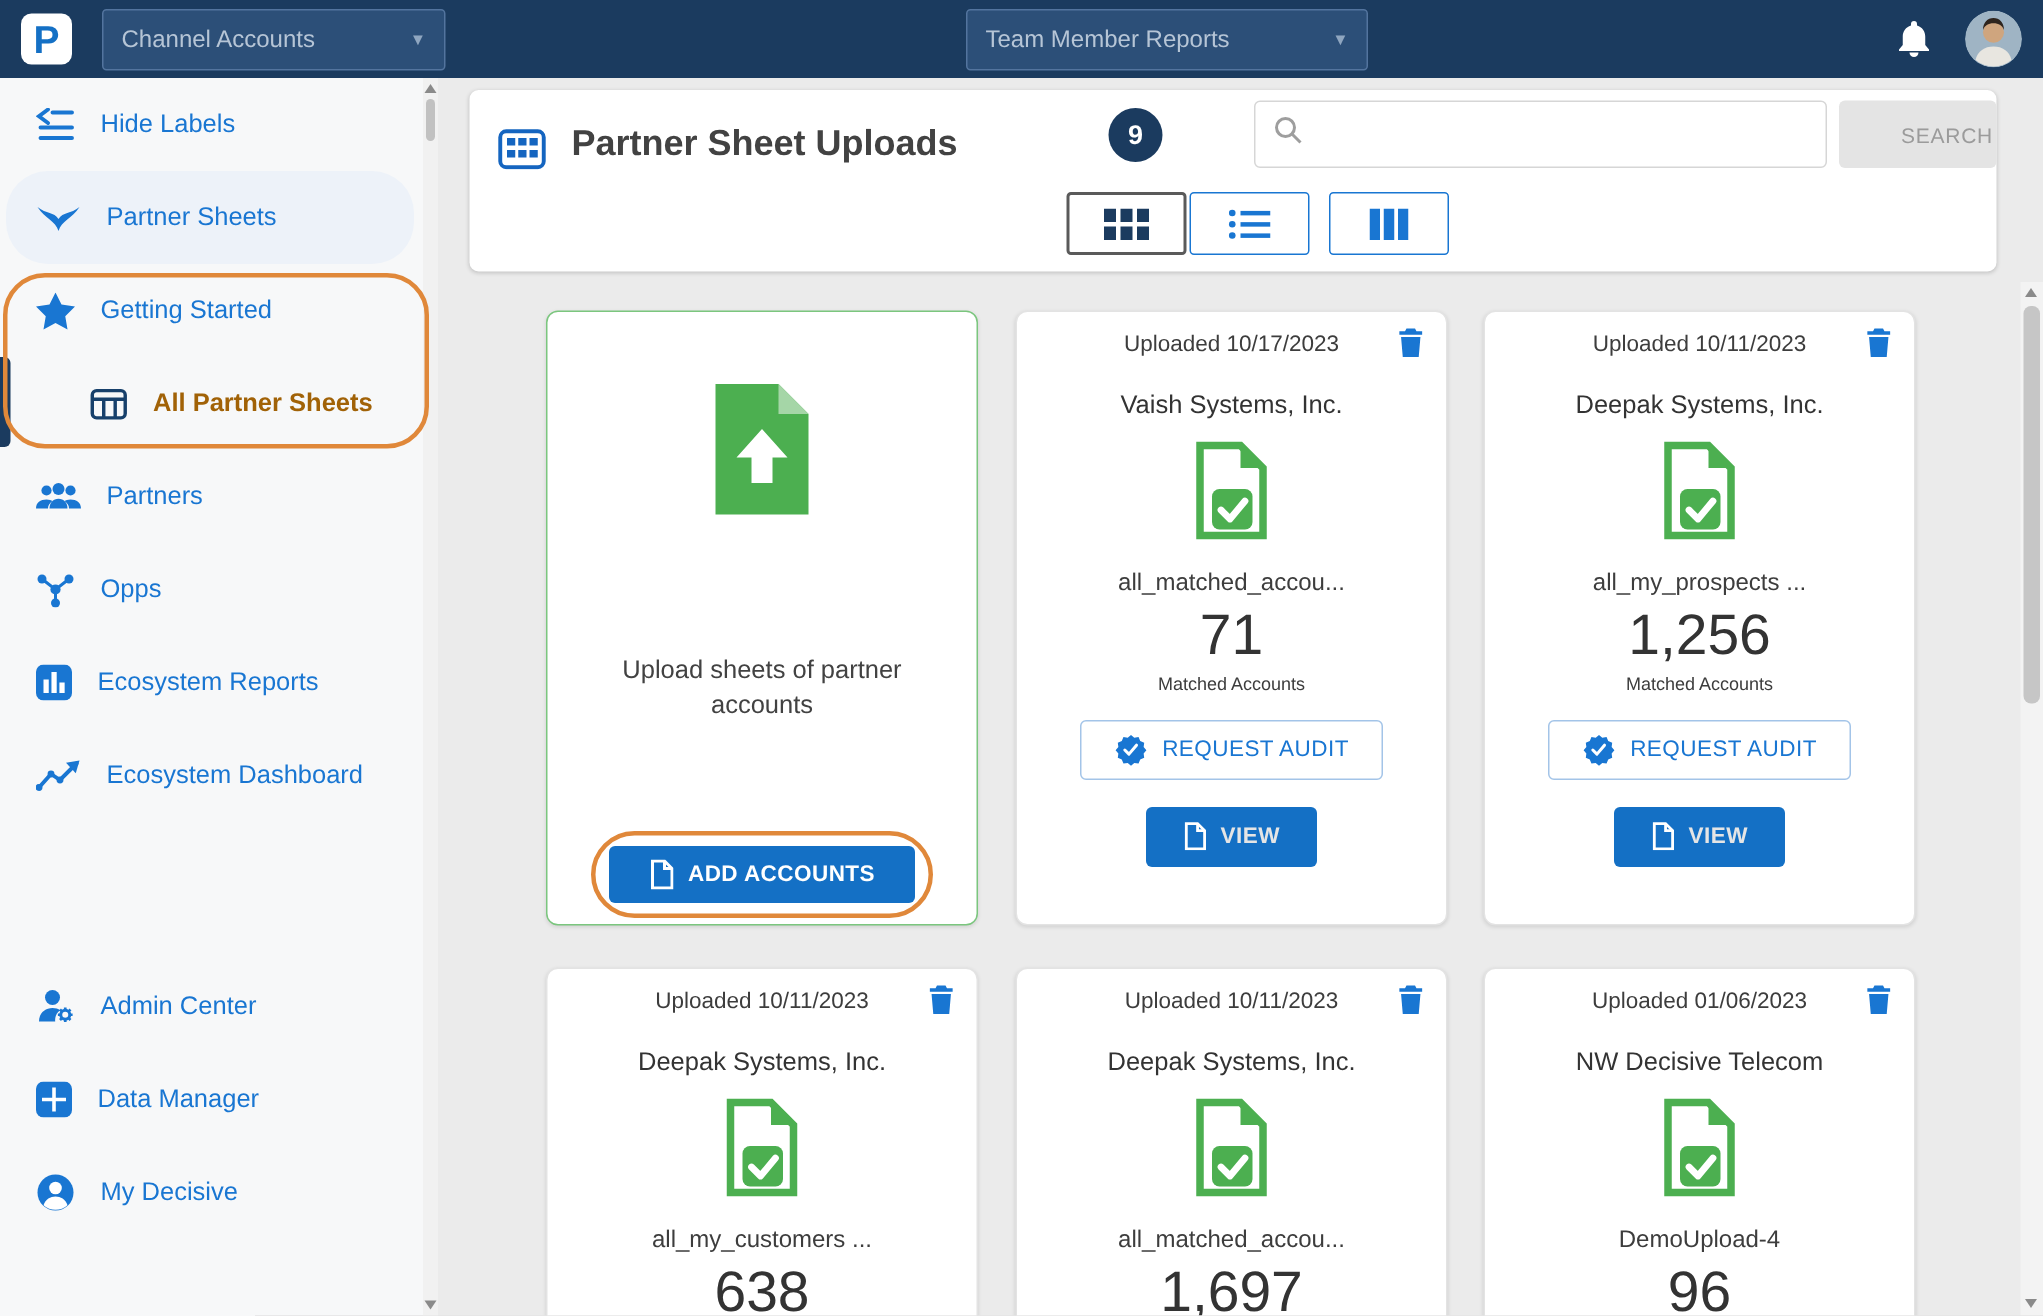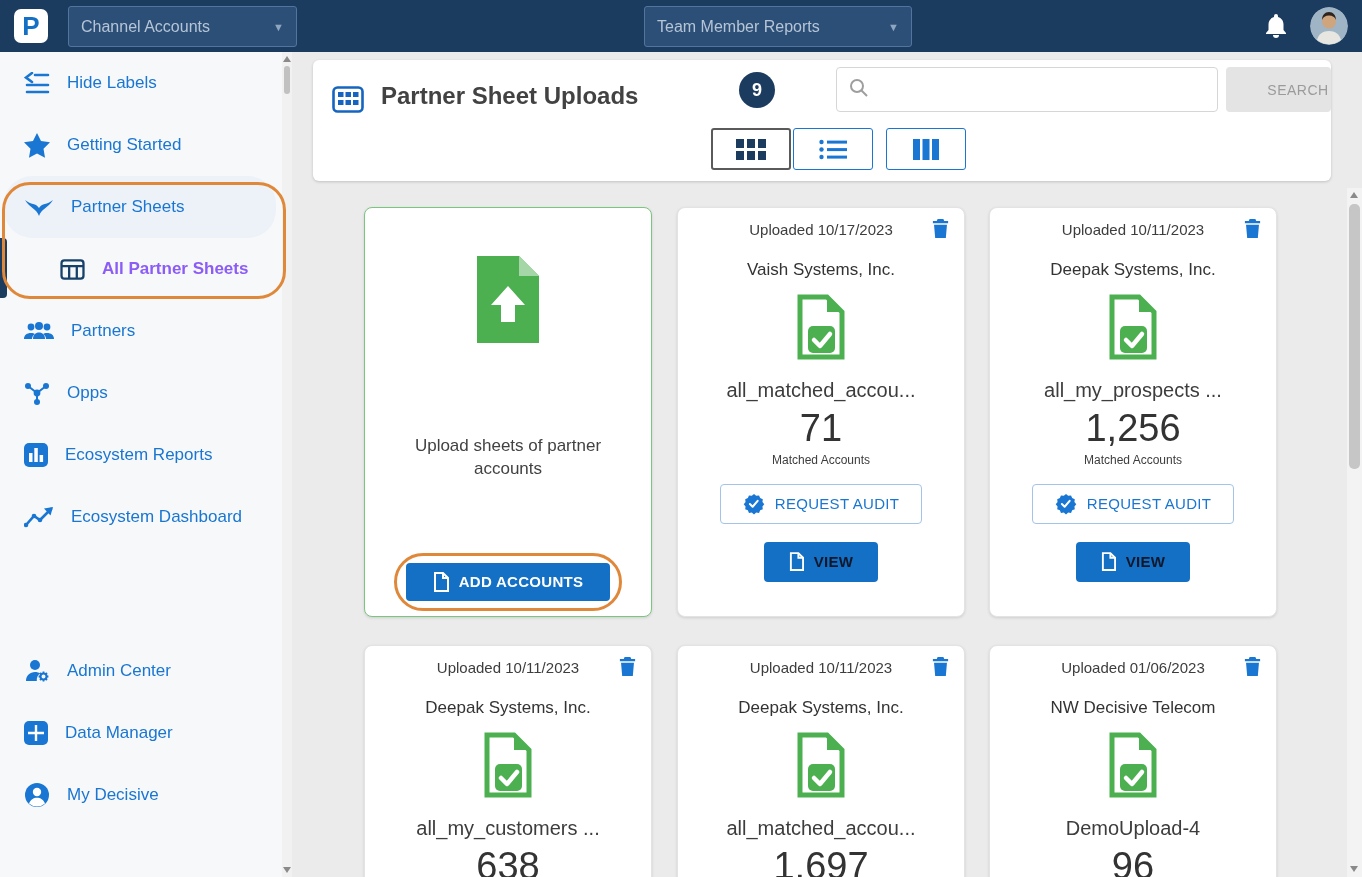--- a/index.html
+++ b/index.html
@@ -18,21 +18,21 @@
   #report-select { left:644px; width:268px;gap:12px; }
   .bell { position:absolute; right:75px; top:14px; cursor:pointer; }
   .avatar { position:absolute; right:14px; top:7px; width:38px; height:38px; border-radius:50%; overflow:hidden; cursor:pointer; }
 
   
   .sidebar { position:absolute; top:52px; left:0; width:292px; height:825px; background:#f7f8f9; z-index:20; }
   .sb-item { display:flex; align-items:center; height:62px; padding-left:24px; gap:17px;
              color:#1976d2; font-size:17px; cursor:pointer; }
   .sb-item svg { flex:0 0 auto; }
   .sb-item.hl { background:#edf2f9; border-radius:28px; margin:0 16px 0 4px; padding-left:20px; }
-  .sb-item.sub { padding-left:60px; color:#8b5cf6; font-weight:bold; }
+  .sb-item.sub { padding-left:60px; color:#a16207; font-weight:bold; }
   .sb-spacer { height:92px; }
   .active-bar { position:absolute; left:0; top:186px; width:7px; height:60px; background:#1b3b5f; border-radius:0 4px 4px 0; }
   .orange-box { position:absolute; left:2px; top:130px; width:284px; height:117px; border:3px solid #e0883a;
                 border-radius:28px; pointer-events:none; z-index:5; }
   .sb-scroll { position:absolute; right:0; top:0; width:10px; height:825px; background:#f1f1f1; }
   .sb-thumb { position:absolute; left:2px; top:14px; width:6px; height:28px; background:#c1c1c1; border-radius:3px; }
   .tri-up { position:absolute; left:1px; width:0; height:0; border-left:4px solid transparent; border-right:4px solid transparent;
             border-bottom:6px solid #8a8a8a; }
   .tri-down { position:absolute; left:1px; width:0; height:0; border-left:4px solid transparent; border-right:4px solid transparent;
               border-top:6px solid #8a8a8a; }
@@ -57,27 +57,27 @@
   .vbtn.cols { left:573px; border:1px solid #1976d2; }
 
   
   .card { position:absolute; width:288px; height:410px; background:#fff; border:1px solid #e3e3e3; border-radius:8px;
           box-shadow:0 1px 3px rgba(0,0,0,.12); display:flex; flex-direction:column; align-items:center; }
   .card.green { border:1px solid #7bc67e; }
   .card-top { width:100%; position:relative; margin-top:13px; height:22px; text-align:center; font-size:15px; color:#3d3d3d; }
   .trash { position:absolute; right:14px; top:-3px; cursor:pointer; }
   .company { margin-top:17px; font-size:17px; color:#333; }
   .doccheck { margin-top:14px; }
-  .filename { margin-top:15px; font-size:20px; color:#3d3d3d; }
+  .filename { margin-top:15px; font-size:16px; color:#3d3d3d; }
   .count { margin-top:6px; font-size:38px; color:#333; line-height:1.1; }
   .count-label { margin-top:3px; font-size:12px; color:#3d3d3d; }
   .audit-btn { margin-top:17px; width:202px; height:40px; background:#fff; border:1px solid #a3c4e8; border-radius:4px;
                color:#1976d2; font-size:15px; display:flex; align-items:center; justify-content:center; gap:10px;
                letter-spacing:.3px; cursor:pointer; font-family:inherit; }
-  .view-btn { margin-top:18px; width:114px; height:40px; background:#1470c5; border:none; border-radius:4px; color:#0f172a;
+  .view-btn { margin-top:18px; width:114px; height:40px; background:#1470c5; border:none; border-radius:4px; color:#e5e5e5;
               font-size:15px; font-weight:bold; display:flex; align-items:center; justify-content:center; gap:10px;
               cursor:pointer; font-family:inherit; letter-spacing:.3px; }
   .upload-icon { margin-top:44px; }
   .upload-desc { margin-top:84px; width:232px; text-align:center; font-size:17px; color:#424242; line-height:1.35; }
   .orange-wrap { margin-top:72px; border:3px solid #e0883a; border-radius:30px; padding:7px 9px; }
   .add-btn { width:204px; height:38px; background:#1470c5; border:none; border-radius:4px; color:#fff; font-size:15px;
              font-weight:bold; display:flex; align-items:center; justify-content:center; gap:10px; cursor:pointer;
              font-family:inherit; letter-spacing:.3px; }
 
   
@@ -145,32 +145,32 @@
   <nav class="sidebar">
 
     <div class="sb-item">
       <svg width="26" height="22" viewBox="0 0 26 22" stroke="#1976d2" stroke-width="2.6" fill="none" stroke-linecap="round">
         <path d="M8 1L2 5.5 8 10"></path>
           <path d="M11 3h13M3 13h21M3 20h21"></path>
       </svg>
       <span>Hide Labels</span>
     </div>
 
-    <div class="sb-item">
-      <svg width="26" height="25" viewBox="0 0 24 23">
-        <path fill="#1976d2" d="M12 0l3.7 7.4 8.3 1.2-6 5.9 1.4 8.2L12 18.8l-7.4 3.9L6 14.5 0 8.6l8.3-1.2z"></path>
-      </svg>
-      <span>Getting Started</span>
-    </div>
-
     <div class="sb-item hl">
       <svg width="30" height="20" viewBox="0 0 30 20">
         <path fill="#1976d2" d="M15 19C13 12 6 11 1 3c6 5 11 3 14 8 3-5 8-3 14-8-5 8-12 9-14 16z"></path>
       </svg>
       <span>Partner Sheets</span>
+    </div>
+
+    <div class="sb-item">
+      <svg width="26" height="25" viewBox="0 0 24 23">
+        <path fill="#1976d2" d="M12 0l3.7 7.4 8.3 1.2-6 5.9 1.4 8.2L12 18.8l-7.4 3.9L6 14.5 0 8.6l8.3-1.2z"></path>
+      </svg>
+      <span>Getting Started</span>
     </div>
 
     <div class="sb-item sub">
       <svg width="25" height="21" viewBox="0 0 26 22">
         <rect x="1.5" y="1.5" width="23" height="19" rx="3" fill="none" stroke="#17406b" stroke-width="2.4"></rect>
         <path d="M1.5 7.5h23M9.5 7.5v13M17.5 7.5v13" stroke="#17406b" stroke-width="2.4"></path>
       </svg>
       <span>All Partner Sheets</span>
     </div>
 

